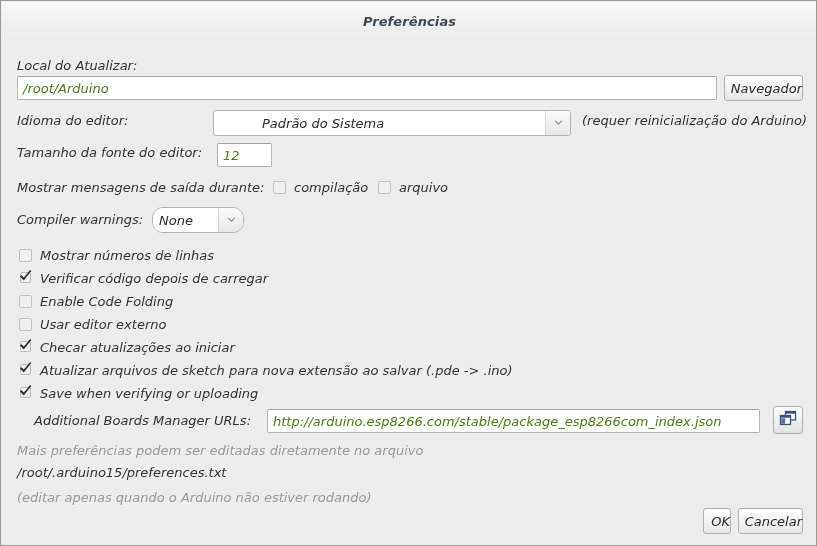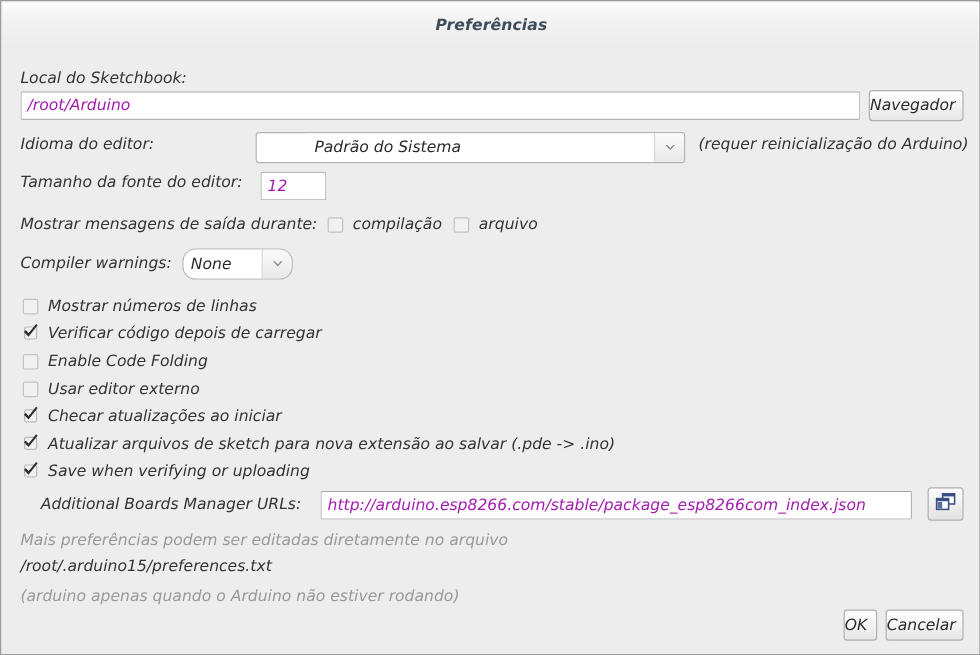--- a/index.html
+++ b/index.html
@@ -58,39 +58,39 @@
   .row { position: absolute; display: flex; align-items: center; }
 
   
   .tfield {
     box-sizing: border-box;
     background: #ffffff;
     border: 1px solid #b4b4b4;
     border-top-color: #a6a6a6;
     border-radius: 2px;
     font-size: 13px;
-    color: #a21caf;
+    color: #4d7c0f;
     padding: 0 5px;
     display: flex;
     align-items: center;
     overflow: hidden;
     white-space: nowrap;
   }
 
   
   .btn {
     box-sizing: border-box;
     background: linear-gradient(to bottom, #fdfdfd 0%, #f4f4f4 48%, #e6e6e6 100%);
     border: 1px solid #b0b0b0;
     border-radius: 3px;
     font-size: 13px;
     color: #2b2b2b;
     display: flex;
     align-items: center;
-    justify-content: flex-start;
+    justify-content: flex-end;
     white-space: nowrap;
     cursor: default;
   }
 
   
   .combo {
     box-sizing: border-box;
     background: #ffffff;
     border: 1px solid #b4b4b4;
     border-radius: 3px;
@@ -173,21 +173,21 @@
 
 <div class="window">
 
   <div class="titlebar">
     <span class="title-text">Preferências</span>
   </div>
 
   <div class="content">
 
     <div class="row" style="left:15px; top:18px;">
-      <span class="lbl">Local do Sketchbook:</span>
+      <span class="lbl">Local do Atualizar:</span>
     </div>
 
     <div class="tfield" style="position:absolute; left:15px; top:36px; width:700px; height:24px;">
       <span>/root/Arduino</span>
     </div>
 
     <div class="btn" style="position:absolute; left:722px; top:35px; width:79px; height:26px;">
       <span>Navegador</span>
     </div>
 
@@ -323,21 +323,21 @@
 
     <div class="row" style="left:15px; top:403px;">
       <span class="lbl-muted">Mais preferências podem ser editadas diretamente no arquivo</span>
     </div>
 
     <div class="row" style="left:15px; top:425px;">
       <span class="lbl">/root/.arduino15/preferences.txt</span>
     </div>
 
     <div class="row" style="left:15px; top:450px;">
-      <span class="lbl-muted">(arduino apenas quando o Arduino não estiver rodando)</span>
+      <span class="lbl-muted">(editar apenas quando o Arduino não estiver rodando)</span>
     </div>
 
     <div class="btn" style="position:absolute; left:701px; top:468px; width:28px; height:26px;">
       <span>OK</span>
     </div>
 
     <div class="btn" style="position:absolute; left:736px; top:468px; width:65px; height:26px;">
       <span>Cancelar</span>
     </div>
 

